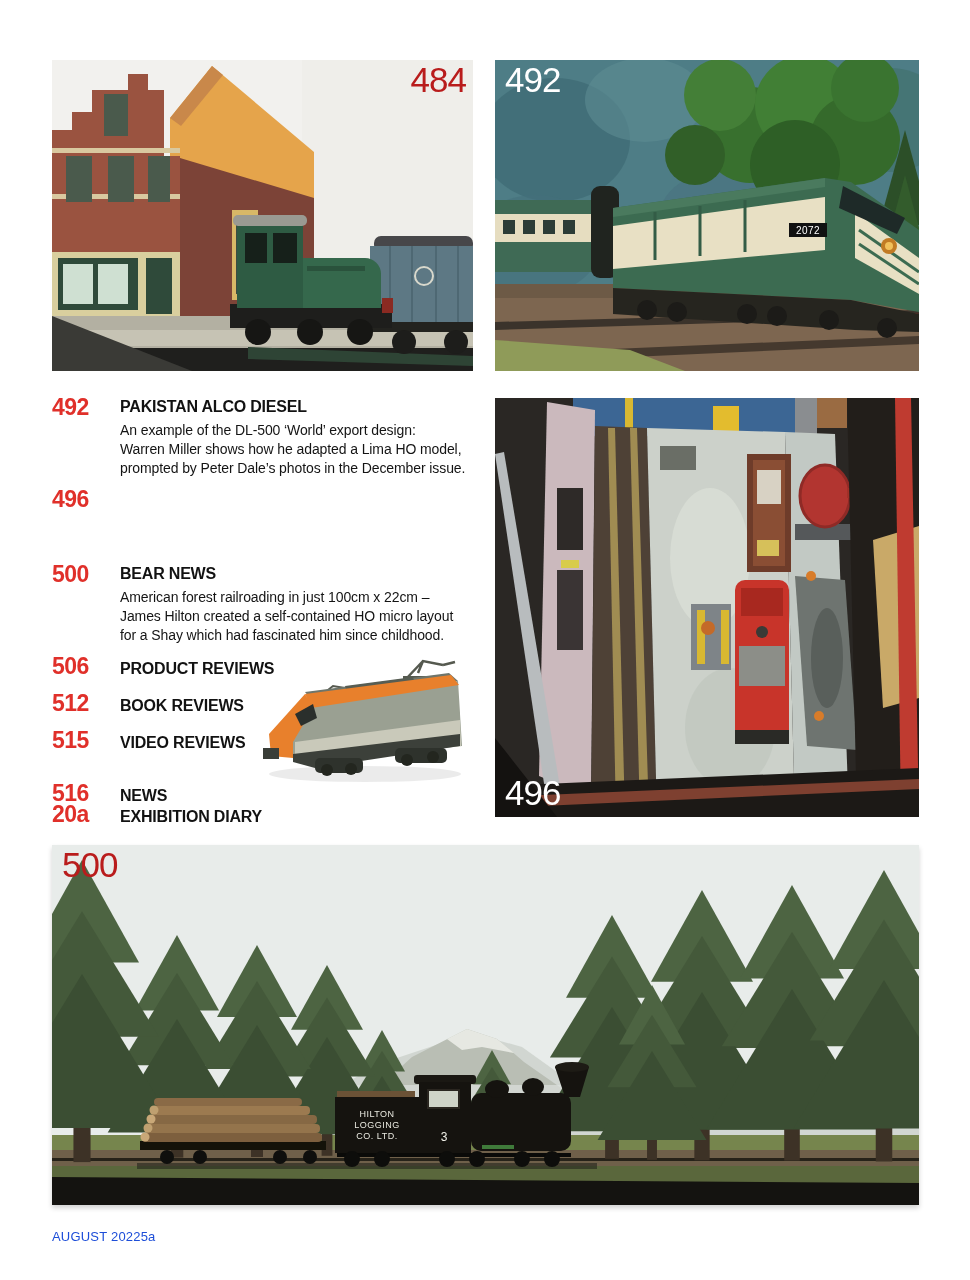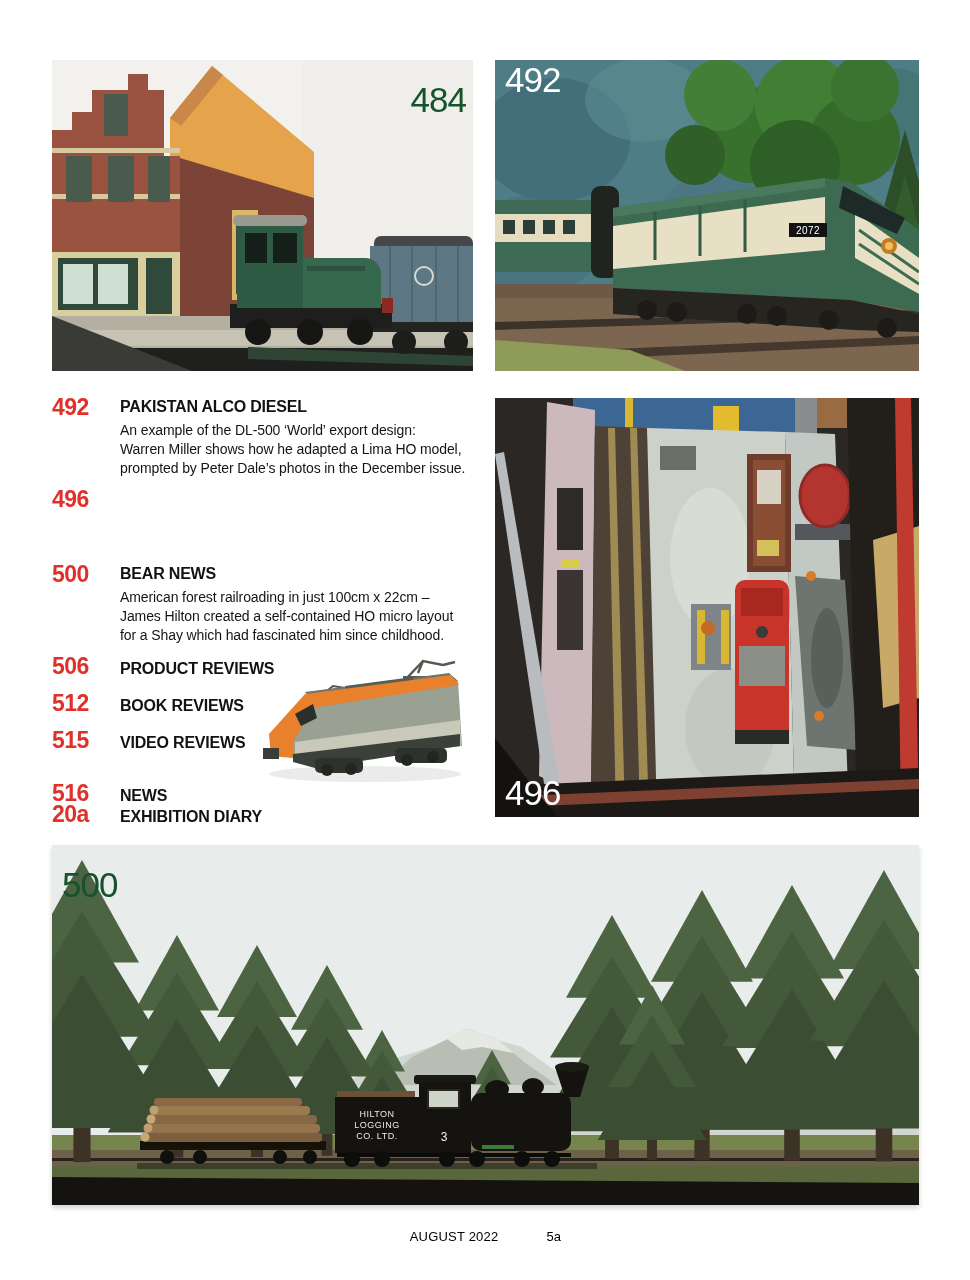--- a/index.html
+++ b/index.html
@@ -11,43 +11,43 @@
   }
   .photo { position:absolute; overflow:hidden; background:#ddd; }
   .photo svg { display:block; width:100%; height:100%; }
   .p484 { left:52px; top:60px;  width:421px; height:311px; }
   .p492 { left:495px; top:60px; width:424px; height:311px; }
   .p496 { left:495px; top:398px; width:424px; height:419px; }
   .p500 { left:52px; top:845px; width:867px; height:360px; box-shadow:0 3px 5px rgba(0,0,0,.18); }
   figure { margin:0; }
   .plabel { position:absolute; font-size:35px; line-height:1.05; letter-spacing:-1px; font-weight:400; }
   .plabel.light { color:#fff; }
-  .plabel.dark  { color:#14532d;margin-top:20px; }
+  .plabel.dark  { color:#b91c1c; }
   .lbl-tr { top:2px; right:7px; }
   .lbl-tl { top:2px; left:10px; }
   .lbl-bl { bottom:5px; left:10px; }
 
   .contents { position:absolute; left:52px; top:397px; width:430px; height:436px; }
   .entry { position:absolute; left:0; display:flex; align-items:flex-start; }
   .num {
     flex:none; width:48px; color:var(--accent-red,#e0302a);
     font-weight:bold; font-size:23px; line-height:20px; letter-spacing:-0.5px;
   }
   .ebody { min-width:0;margin-left:20px; }
   .title { margin:0 0 4px 0; font-size:16px; line-height:20px; font-weight:bold; color:#121212; letter-spacing:-0.2px; }
   .dept .title { margin:0; padding-top:3px; }
   .desc { margin:0; font-size:14px; line-height:19px; color:#141414; white-space:pre-line; letter-spacing:-0.1px; }
 
   .inset { position:absolute; left:253px; top:650px; width:218px; height:138px; }
   .inset svg { display:block; width:100%; height:100%; }
 
   .footer {
     position:absolute; left:52px; top:1229px; width:867px;
-    display:flex; justify-content:center;
-    font-size:13px; color:#000000; letter-spacing:0.2px;gap:48px;
+    display:flex; justify-content:flex-start;
+    font-size:13px; color:#1d4ed8; letter-spacing:0.2px;
   }
 </style>
 </head>
 <body>
 
 <main class="page">
 
   <figure class="photo p484">
     <svg viewBox="0 0 421 311" preserveAspectRatio="none">
       <rect width="421" height="311" fill="#f2f1ee"></rect>

